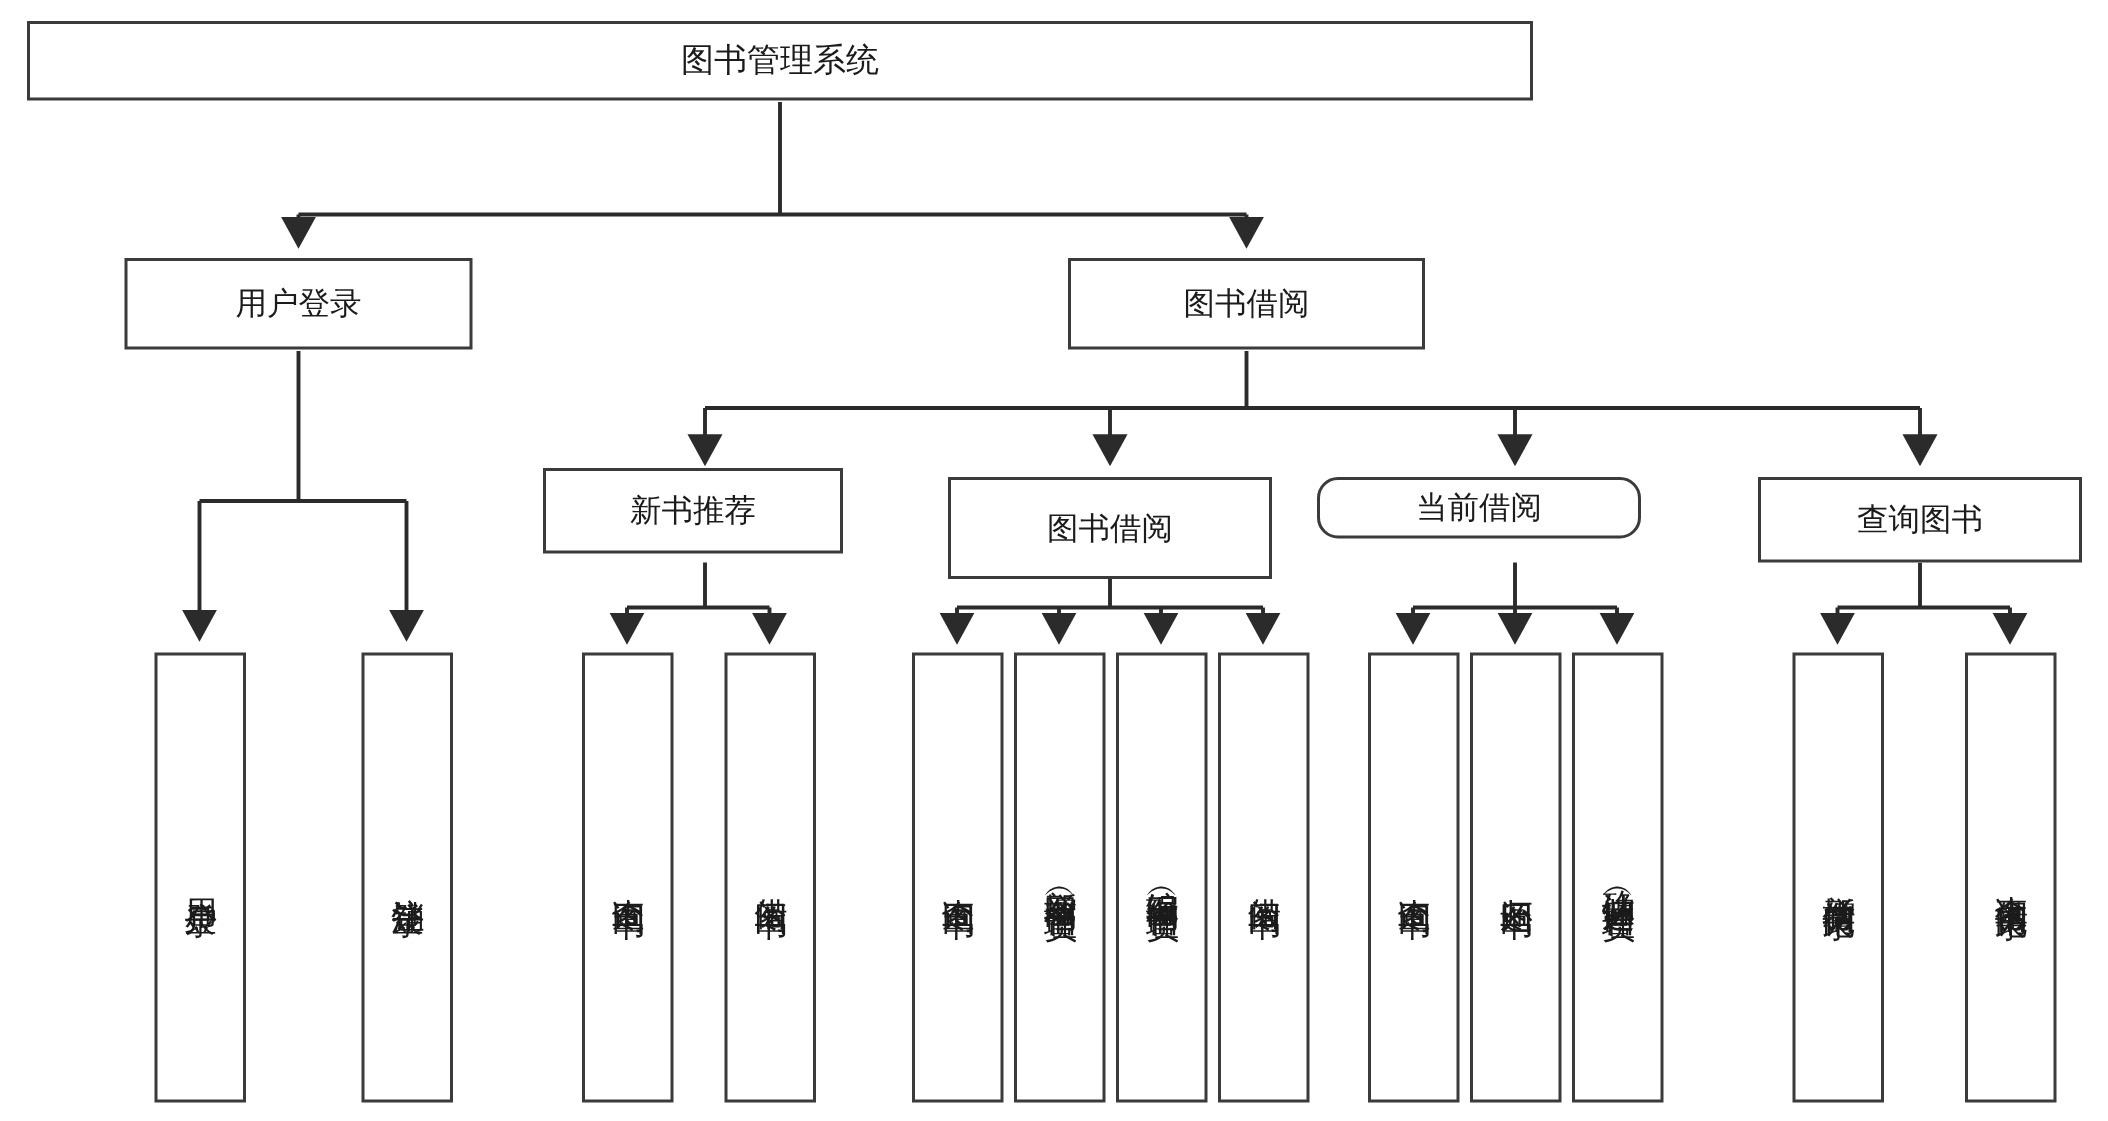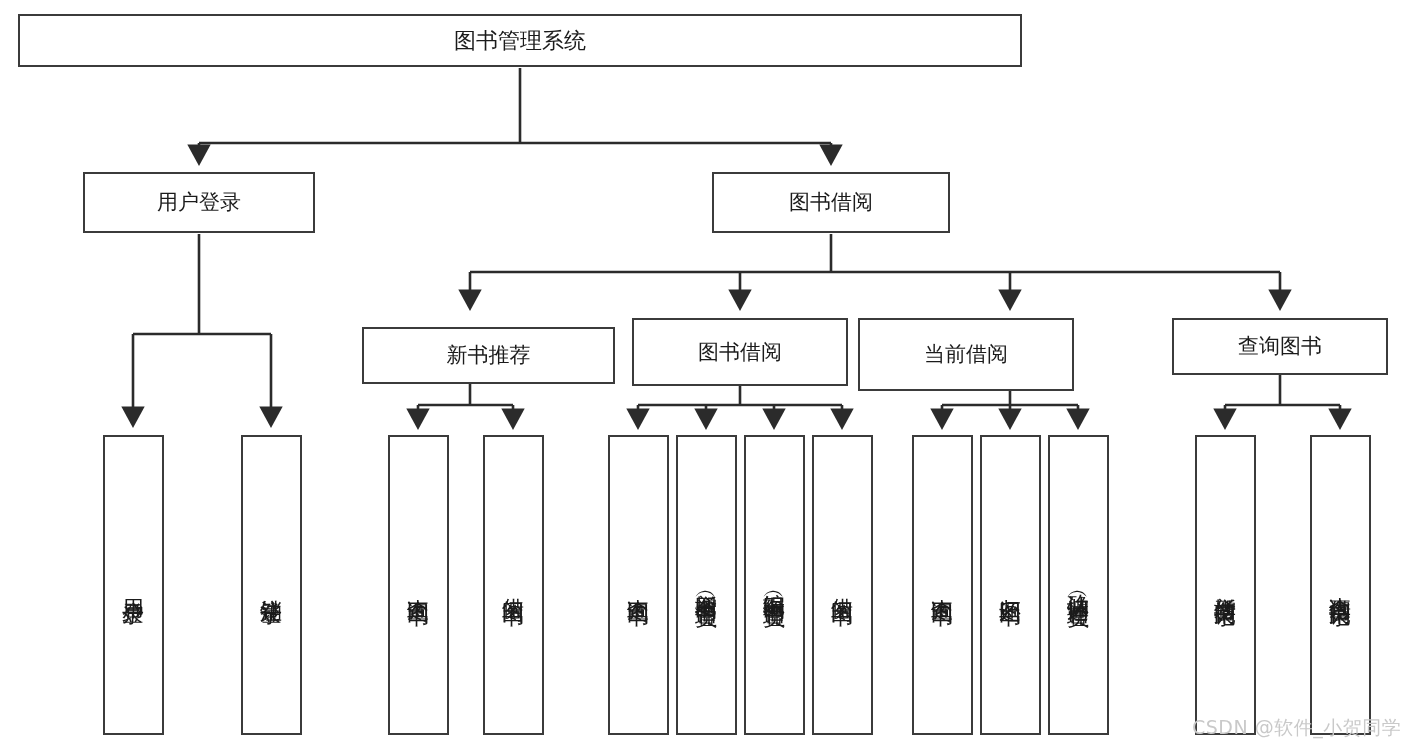--- a/index.html
+++ b/index.html
@@ -127,27 +127,27 @@
     <span class="label">图书管理系统</span>
   </div>
 
   <div class="node node-l2" style="left:83px; top:172px; width:232px; height:61px;">
     <span class="label">用户登录</span>
   </div>
   <div class="node node-l2" style="left:712px; top:172px; width:238px; height:61px;">
     <span class="label">图书借阅</span>
   </div>
 
-  <div class="node node-l3" style="left:362px; top:327px; width:253px; height:57px;">
+  <div class="node node-l3" style="left:362px; top:312px; width:200px; height:57px;">
     <span class="label">新书推荐</span>
   </div>
   <div class="node node-l3" style="left:632px; top:318px; width:216px; height:68px;">
     <span class="label">图书借阅</span>
   </div>
-  <div class="node node-l3" style="left:858px; top:318px; width:216px; height:73px;">
+  <div class="node node-l3" style="left:878px; top:318px; width:216px; height:41px;border-radius:14px;">
     <span class="label">当前借阅</span>
   </div>
   <div class="node node-l3" style="left:1172px; top:318px; width:216px; height:57px;">
     <span class="label">查询图书</span>
   </div>
 
   <div class="node node-leaf" style="left:103px; top:435px; width:61px; height:300px;">
     <span class="label">用户登录</span>
   </div>
   <div class="node node-leaf" style="left:241px; top:435px; width:61px; height:300px;">
@@ -184,15 +184,14 @@
     <span class="label">确认归还（管理员）</span>
   </div>
 
   <div class="node node-leaf" style="left:1195px; top:435px; width:61px; height:300px;">
     <span class="label">新增借阅记录</span>
   </div>
   <div class="node node-leaf" style="left:1310px; top:435px; width:61px; height:300px;">
     <span class="label">查询借阅记录</span>
   </div>
 
-  <div class="watermark" style="left:1192px; top:715px;">CSDN @软件_小贺同学</div>
 
 </div>
 
 </body></html>

